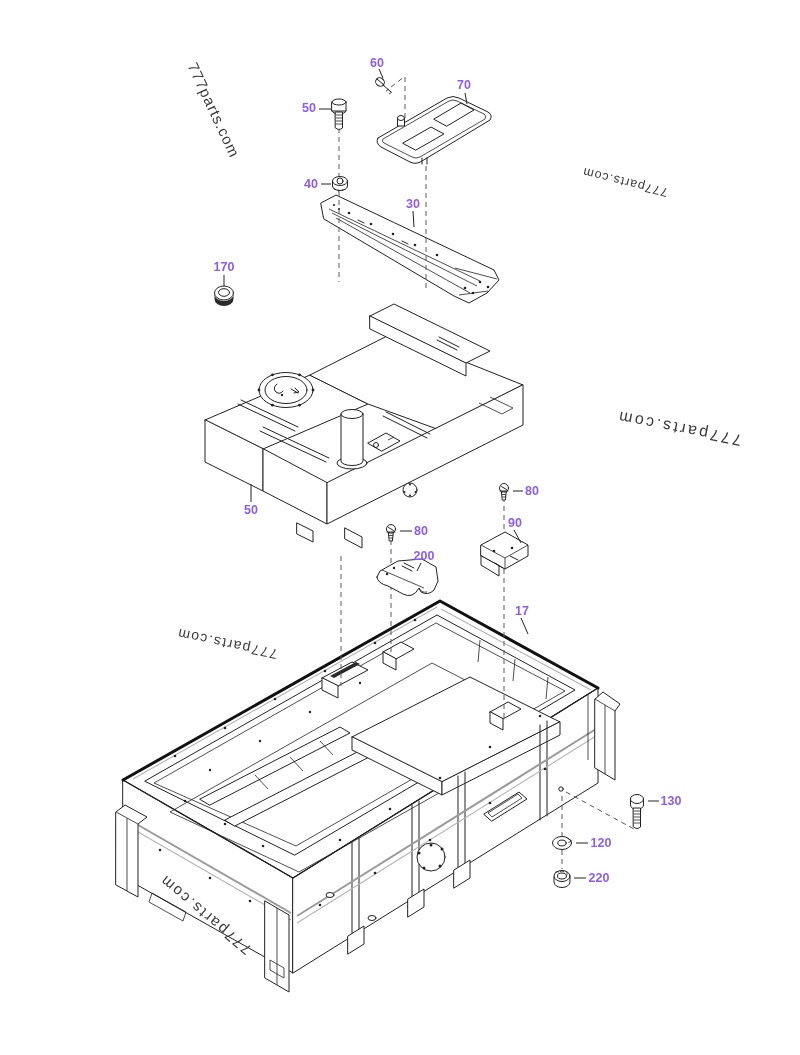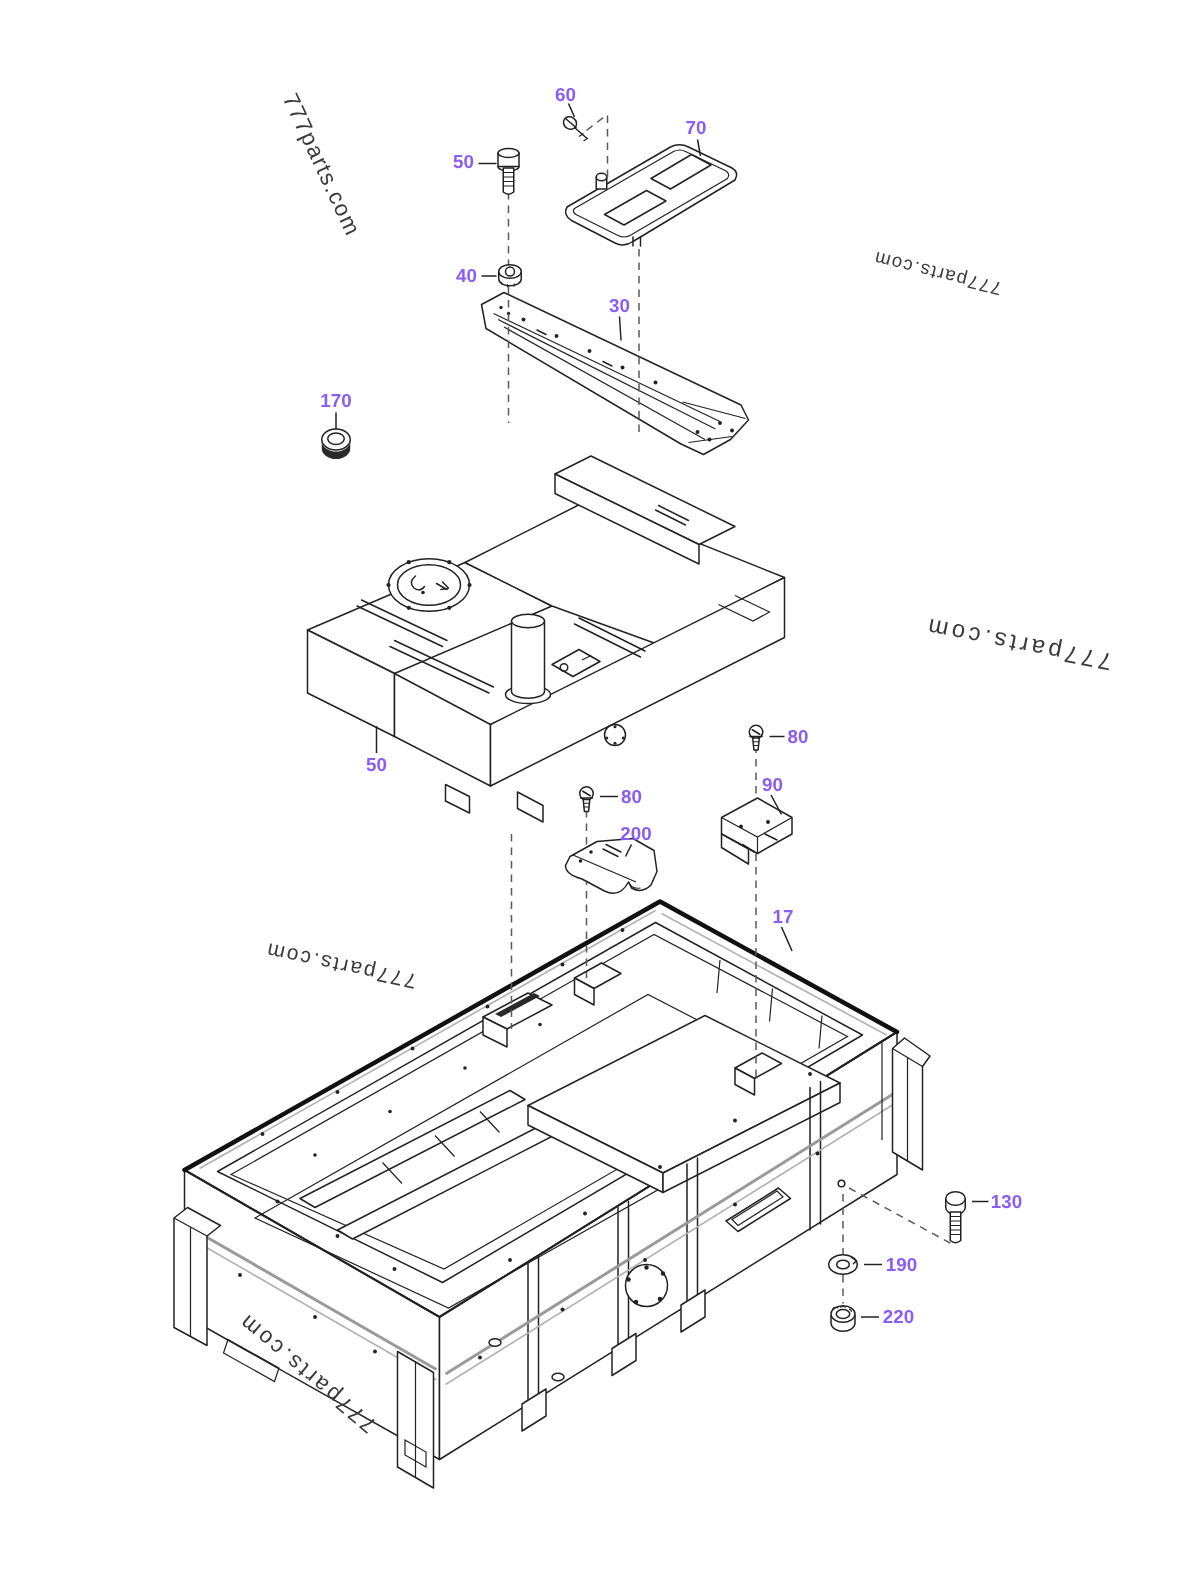--- a/index.html
+++ b/index.html
@@ -323,21 +323,21 @@
 <div class="pl" style="left:311px;top:184px">40</div>
 <div class="pl" style="left:413px;top:204px">30</div>
 <div class="pl" style="left:224px;top:267px">170</div>
 <div class="pl" style="left:251px;top:510px">50</div>
 <div class="pl" style="left:532px;top:491px">80</div>
 <div class="pl" style="left:421px;top:531px">80</div>
 <div class="pl" style="left:515px;top:523px">90</div>
 <div class="pl" style="left:424px;top:556px">200</div>
 <div class="pl" style="left:522px;top:611px">17</div>
 <div class="pl" style="left:671px;top:801px">130</div>
-<div class="pl" style="left:601px;top:843px">190</div>
+<div class="pl" style="left:601px;top:843px">120</div>
 <div class="pl" style="left:599px;top:878px">220</div>
 
 <div class="wm" style="left:214px;top:110px;font-size:15px;letter-spacing:1px;transform:translate(-50%,-50%) rotate(65deg)">777parts.com</div>
 <div class="wm" style="left:625px;top:182px;font-size:12.5px;letter-spacing:1px;transform:translate(-50%,-50%) rotate(194deg)">777parts.com</div>
 <div class="wm" style="left:679px;top:428px;font-size:16px;letter-spacing:2.5px;transform:translate(-50%,-50%) rotate(191deg)">777parts.com</div>
 <div class="wm" style="left:227px;top:644px;font-size:14px;letter-spacing:1.5px;transform:translate(-50%,-50%) rotate(192deg)">777parts.com</div>
 <div class="wm" style="left:205px;top:915px;font-size:15px;letter-spacing:2px;transform:translate(-50%,-50%) rotate(220deg)">777parts.com</div>
 
 </div>
 

